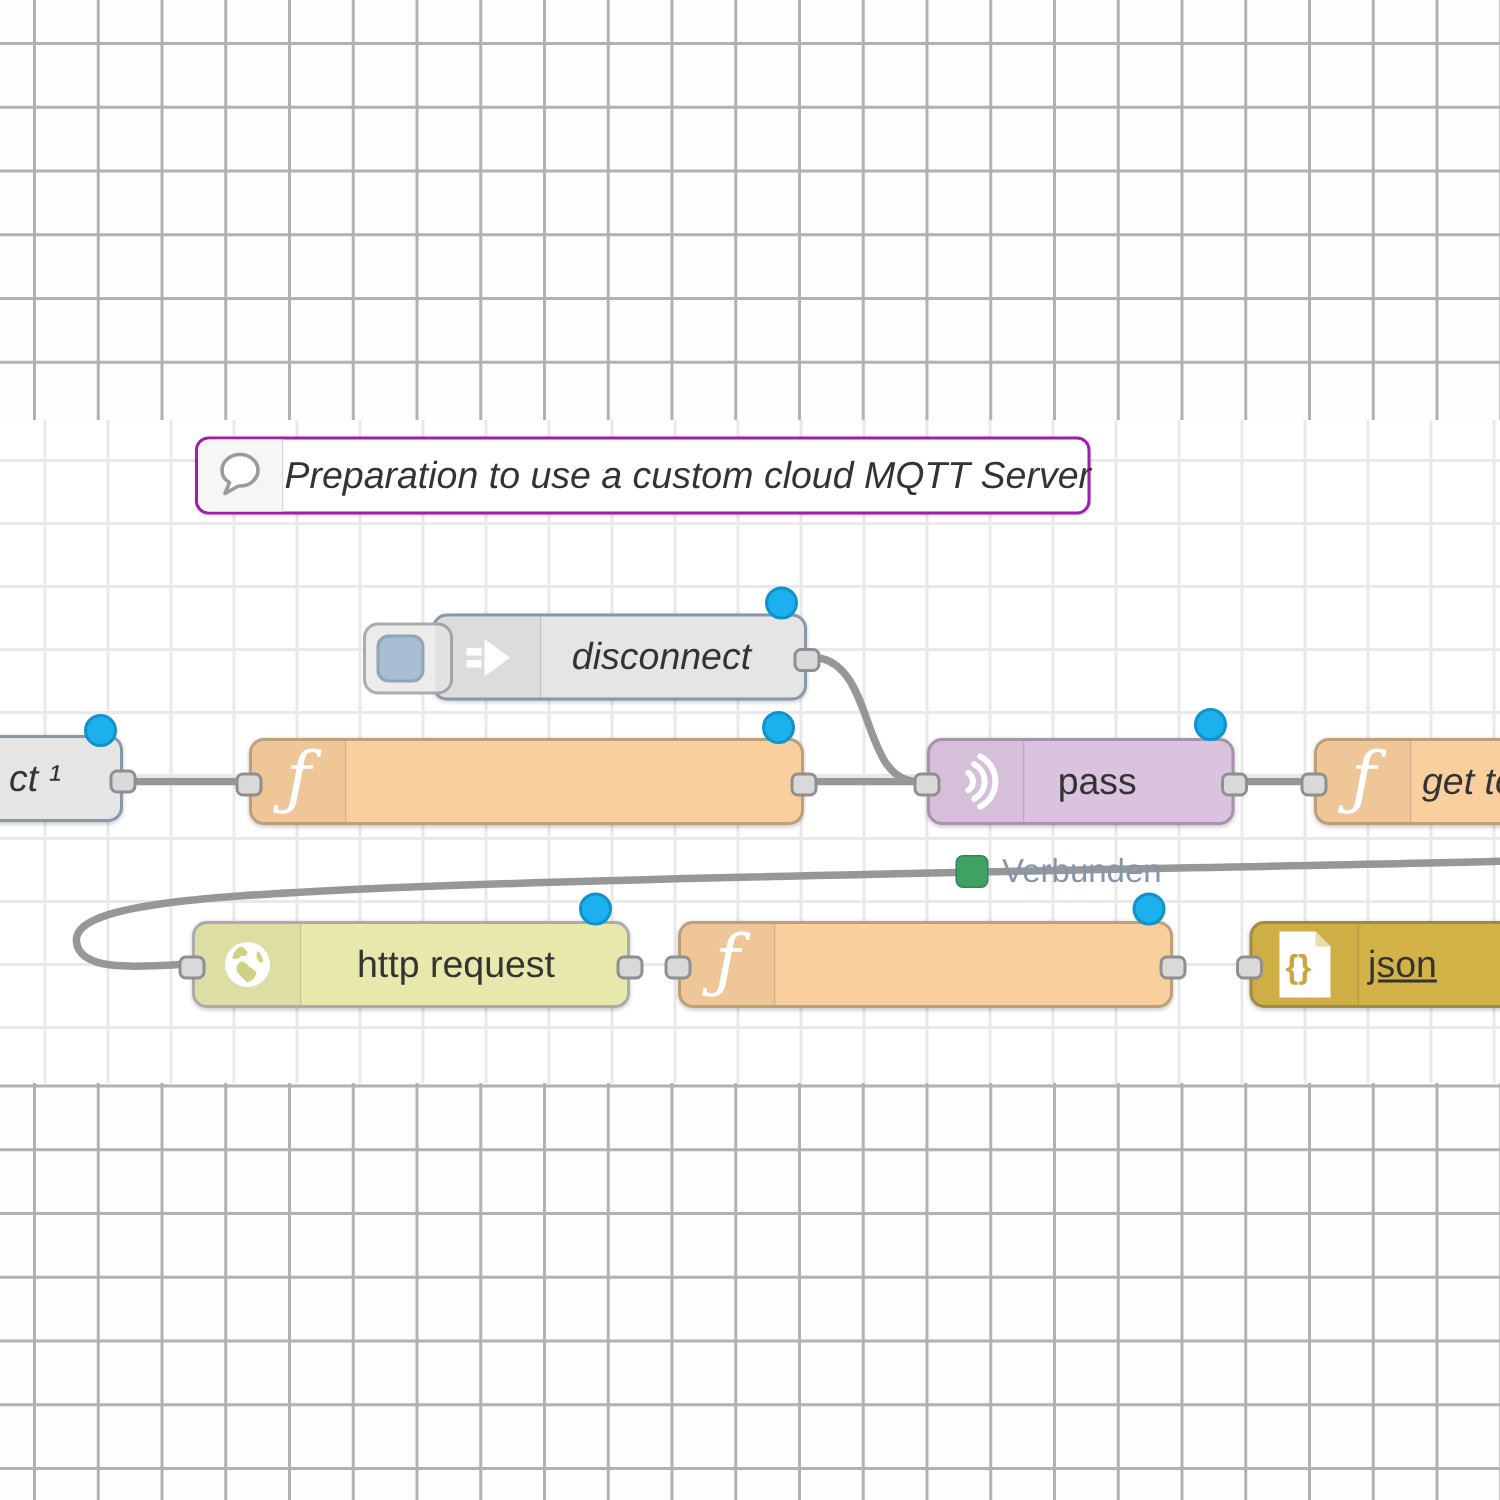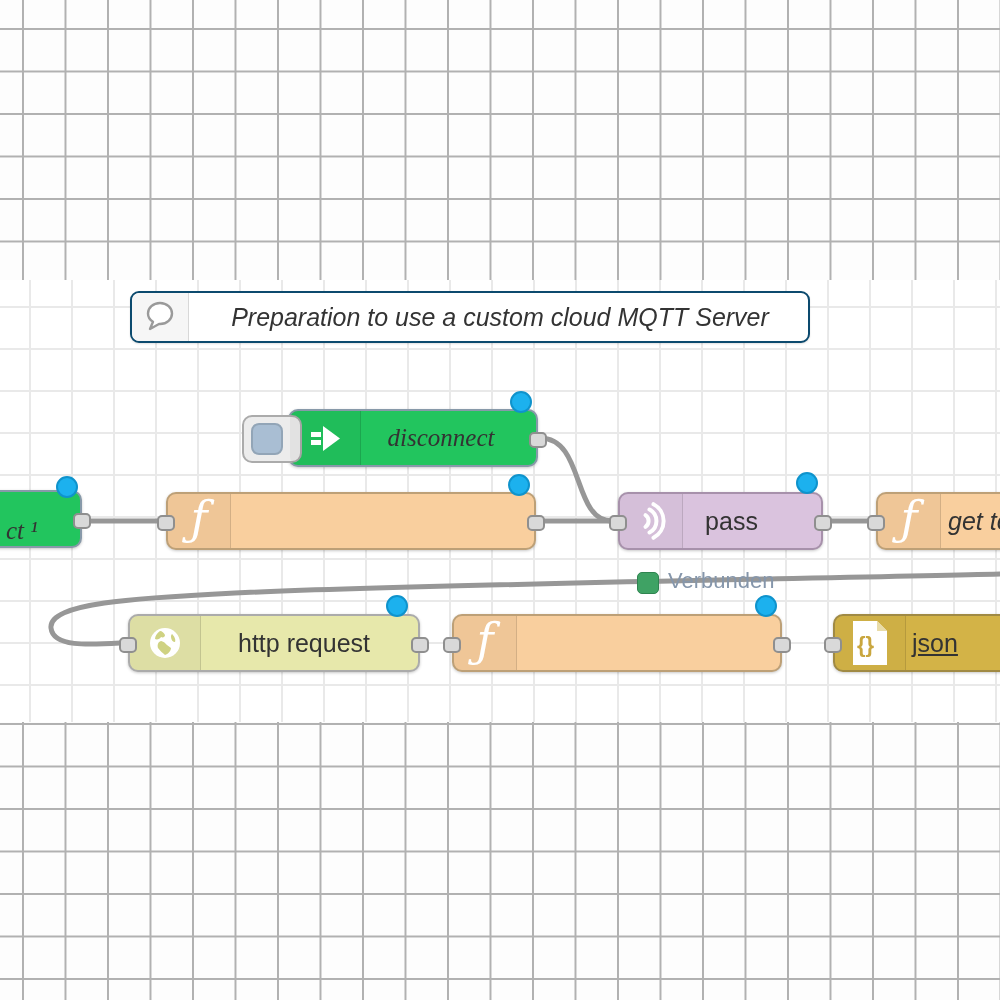--- a/index.html
+++ b/index.html
@@ -43,43 +43,43 @@
   .italic{font-style:italic;}
   .f-glyph{font-family:"DejaVu Serif",serif;font-style:italic;font-size:46px;
            color:#fff;line-height:1;transform:translateY(-3px);}
   .port{position:absolute;width:18px;height:16px;background:#d9d9d9;
         border:2px solid #8f8f8f;border-radius:5px;box-sizing:border-box;top:21px;}
   .port.in{left:-11px;} .port.out{right:-11px;}
   .dot{position:absolute;width:22px;height:22px;border-radius:50%;
        background:#1cb1ee;border:2px solid #0f93cc;box-sizing:border-box;z-index:3;}
 
   
-  .inject{background:#22c55e;border-color:#8799a9;font-family:Liberation Serif, serif;}
+  .inject{background:#e5e5e5;border-color:#8799a9;}
   .func{background:#f9cf9e;border-color:#bda077;}
   .mqtt{background:#dac3de;border-color:#a791ab;}
   .httpreq{background:#e7e8ab;border-color:#ababab;}
   .jsonn{background:#d3b347;border-color:#a08a44;}
 
   
   .inject-btn{position:absolute;left:-48px;top:4px;width:60px;height:48px;
               background:#ececec;border:2px solid #ababab;border-radius:10px;
               box-sizing:border-box;z-index:-1;}
   .inject-btn-inner{position:absolute;left:7px;top:6px;width:32px;height:32px;
                     background:#a9bed3;border:2px solid #92a5b7;border-radius:8px;
                     box-sizing:border-box;}
 
   
-  .comment{position:absolute;left:130px;top:291px;width:680px;height:52px;
-           background:#fff;border:2px solid #0c4a6e;border-radius:9px;
+  .comment{position:absolute;left:130px;top:291px;width:597px;height:52px;
+           background:#fff;border:2px solid #a21caf;border-radius:9px;
            box-sizing:border-box;z-index:2;box-shadow:0 1px 2px rgba(0,0,0,.12);}
   .comment .icon-box{width:56px;background:#f6f6f6;border-right:1px solid #d8d8d8;}
   .comment .label{left:70px;right:10px;font-size:25px;color:#333;}
 
   
-  .status{position:absolute;left:637px;top:568px;display:flex;align-items:flex-end;z-index:1;}
+  .status{position:absolute;left:637px;top:568px;display:flex;align-items:center;z-index:1;}
   .status-dot{width:22px;height:22px;border-radius:5px;background:#3fa264;
               border:1px solid #2f8450;box-sizing:border-box;}
   .status-text{margin-left:9px;font-size:22px;color:#8596ab;}
 </style>
 </head>
 <body>
 
 <div class="stage">
 
   <div class="band band-dark band-top"></div>
@@ -97,21 +97,21 @@
   <div class="comment">
     <div class="icon-box">
       <svg width="32" height="34" viewBox="0 0 32 34">
         <path d="M16 3 C9 3 4 8 4 13.5 C4 17 6 20 9 21.7 L6 29 L15 24 C15.3 24 15.7 24 16 24 C23 24 28 19 28 13.5 C28 8 23 3 16 3 Z" fill="#ffffff" stroke="#9a9a9a" stroke-width="2.4" stroke-linejoin="round"></path>
       </svg>
     </div>
     <div class="label italic">Preparation to use a custom cloud MQTT Server</div>
   </div>
 
   <div class="node inject" style="left:-124px;top:490px;width:206px;">
-    <div class="label italic" style="left:128px;margin-top:12px;">ct ¹</div>
+    <div class="label italic" style="left:128px;">ct ¹</div>
     <div class="port out"></div>
   </div>
   <div class="dot" style="left:56px;top:476px;"></div>
 
   <div class="node inject" style="left:288px;top:409px;width:250px;">
     <div class="inject-btn">
       <div class="inject-btn-inner"></div>
     </div>
     <div class="icon-box w70">
       <svg width="38" height="38" viewBox="0 0 38 38">

